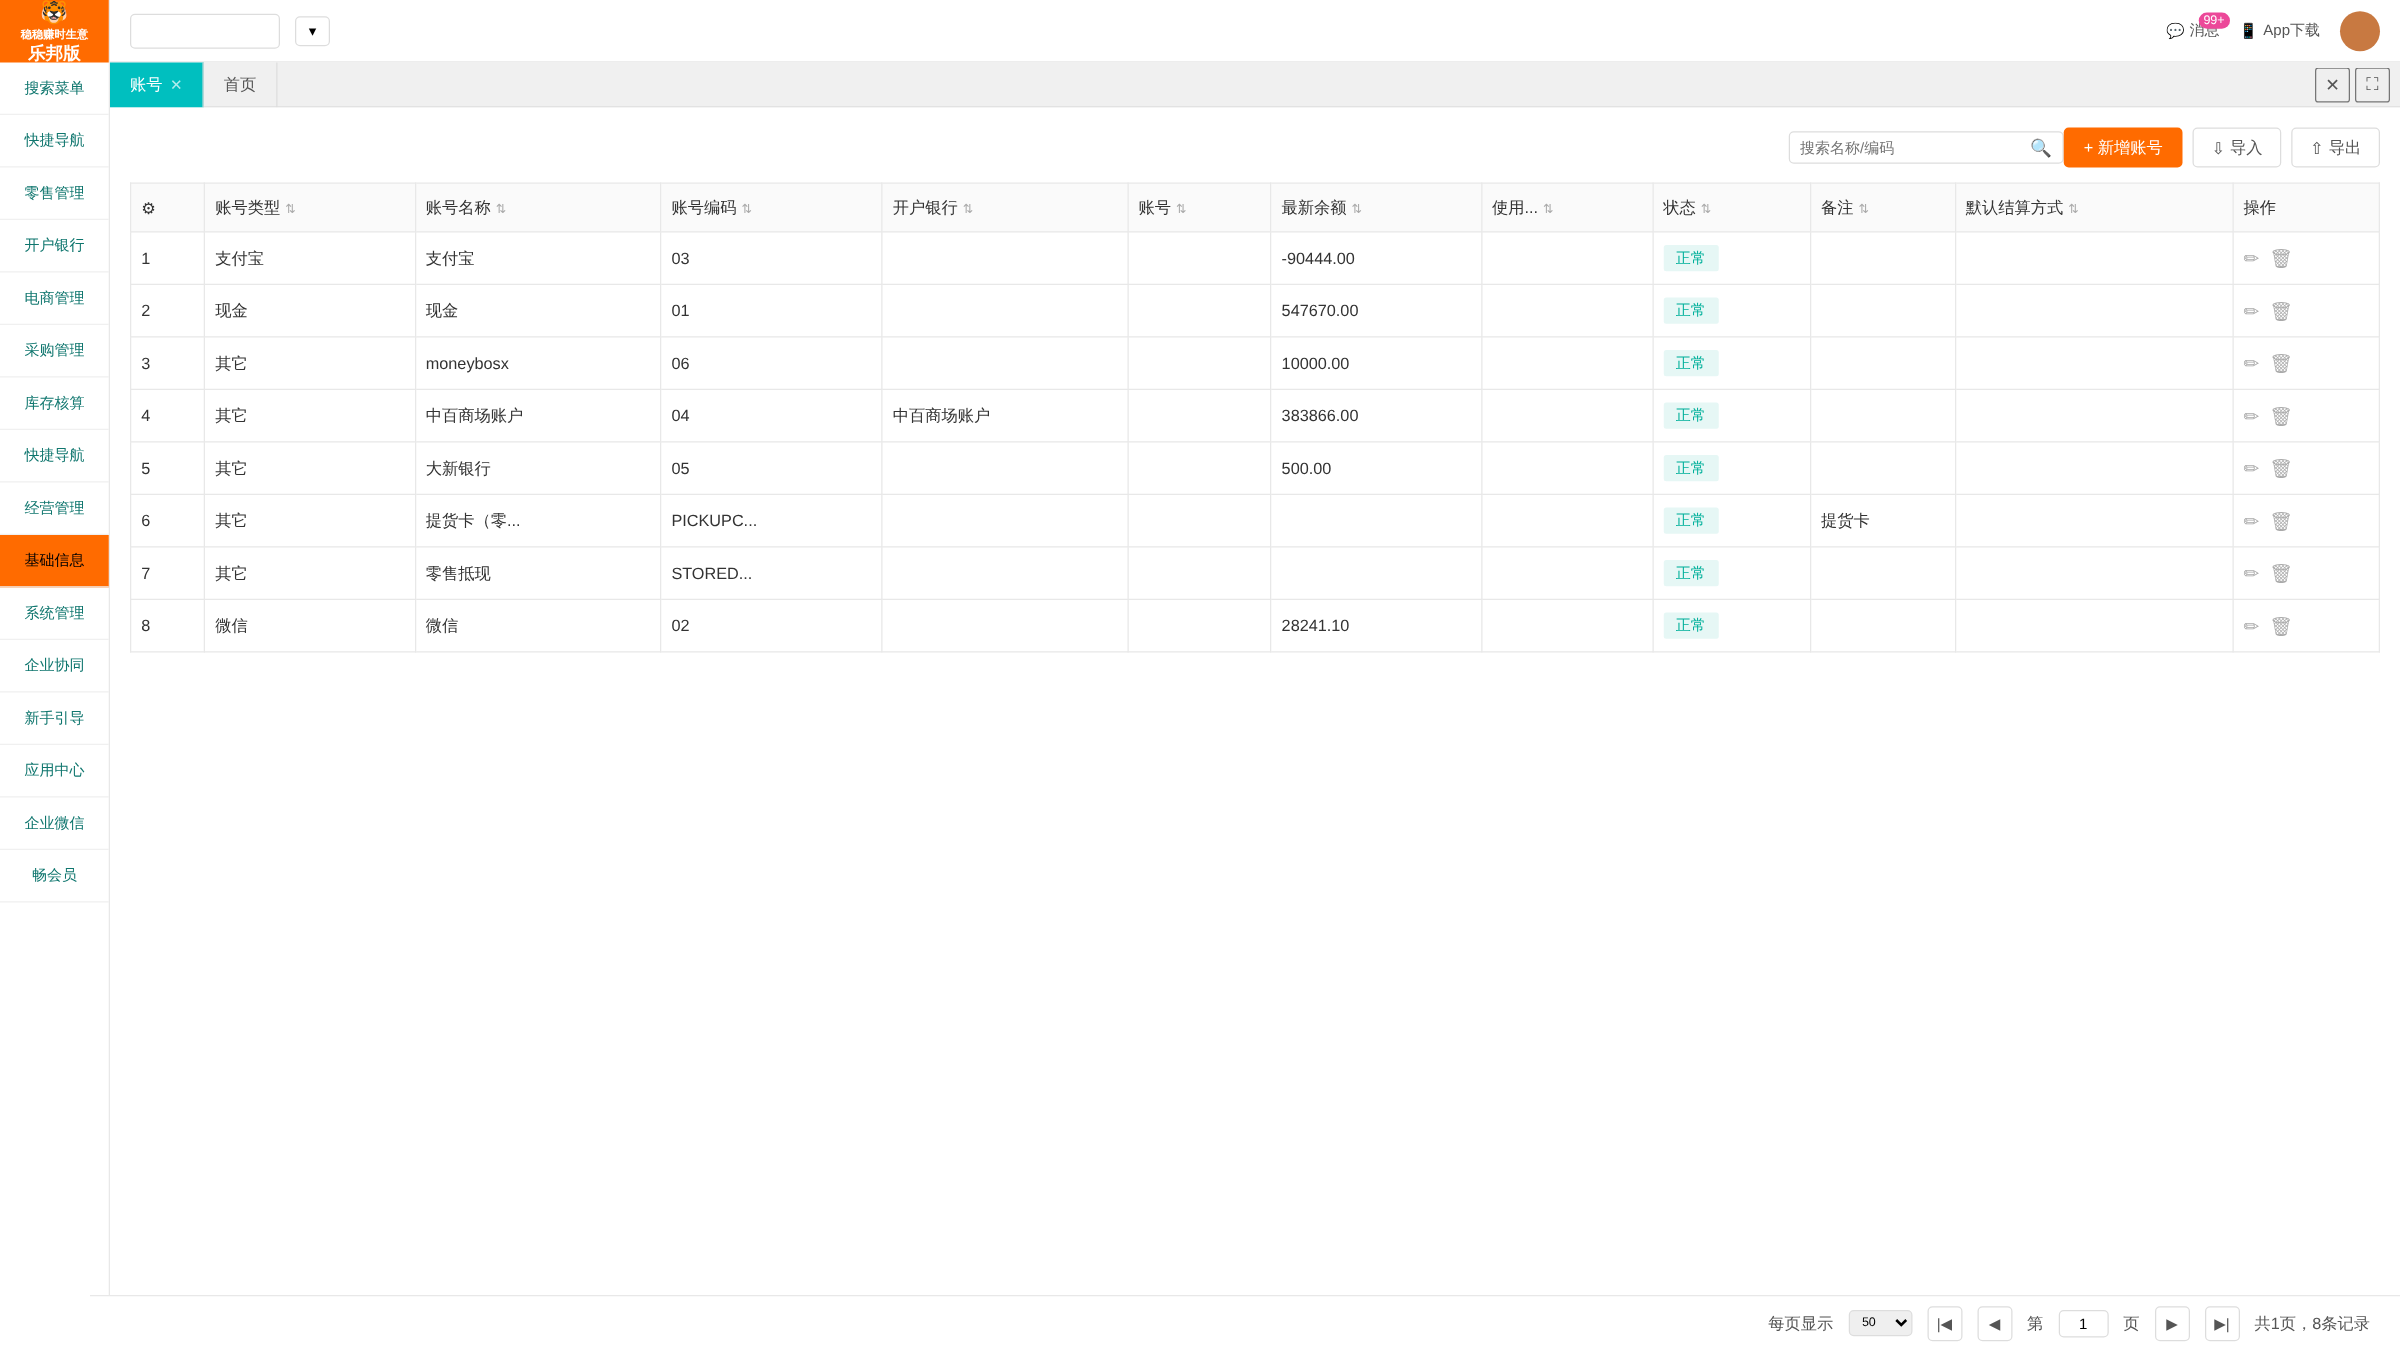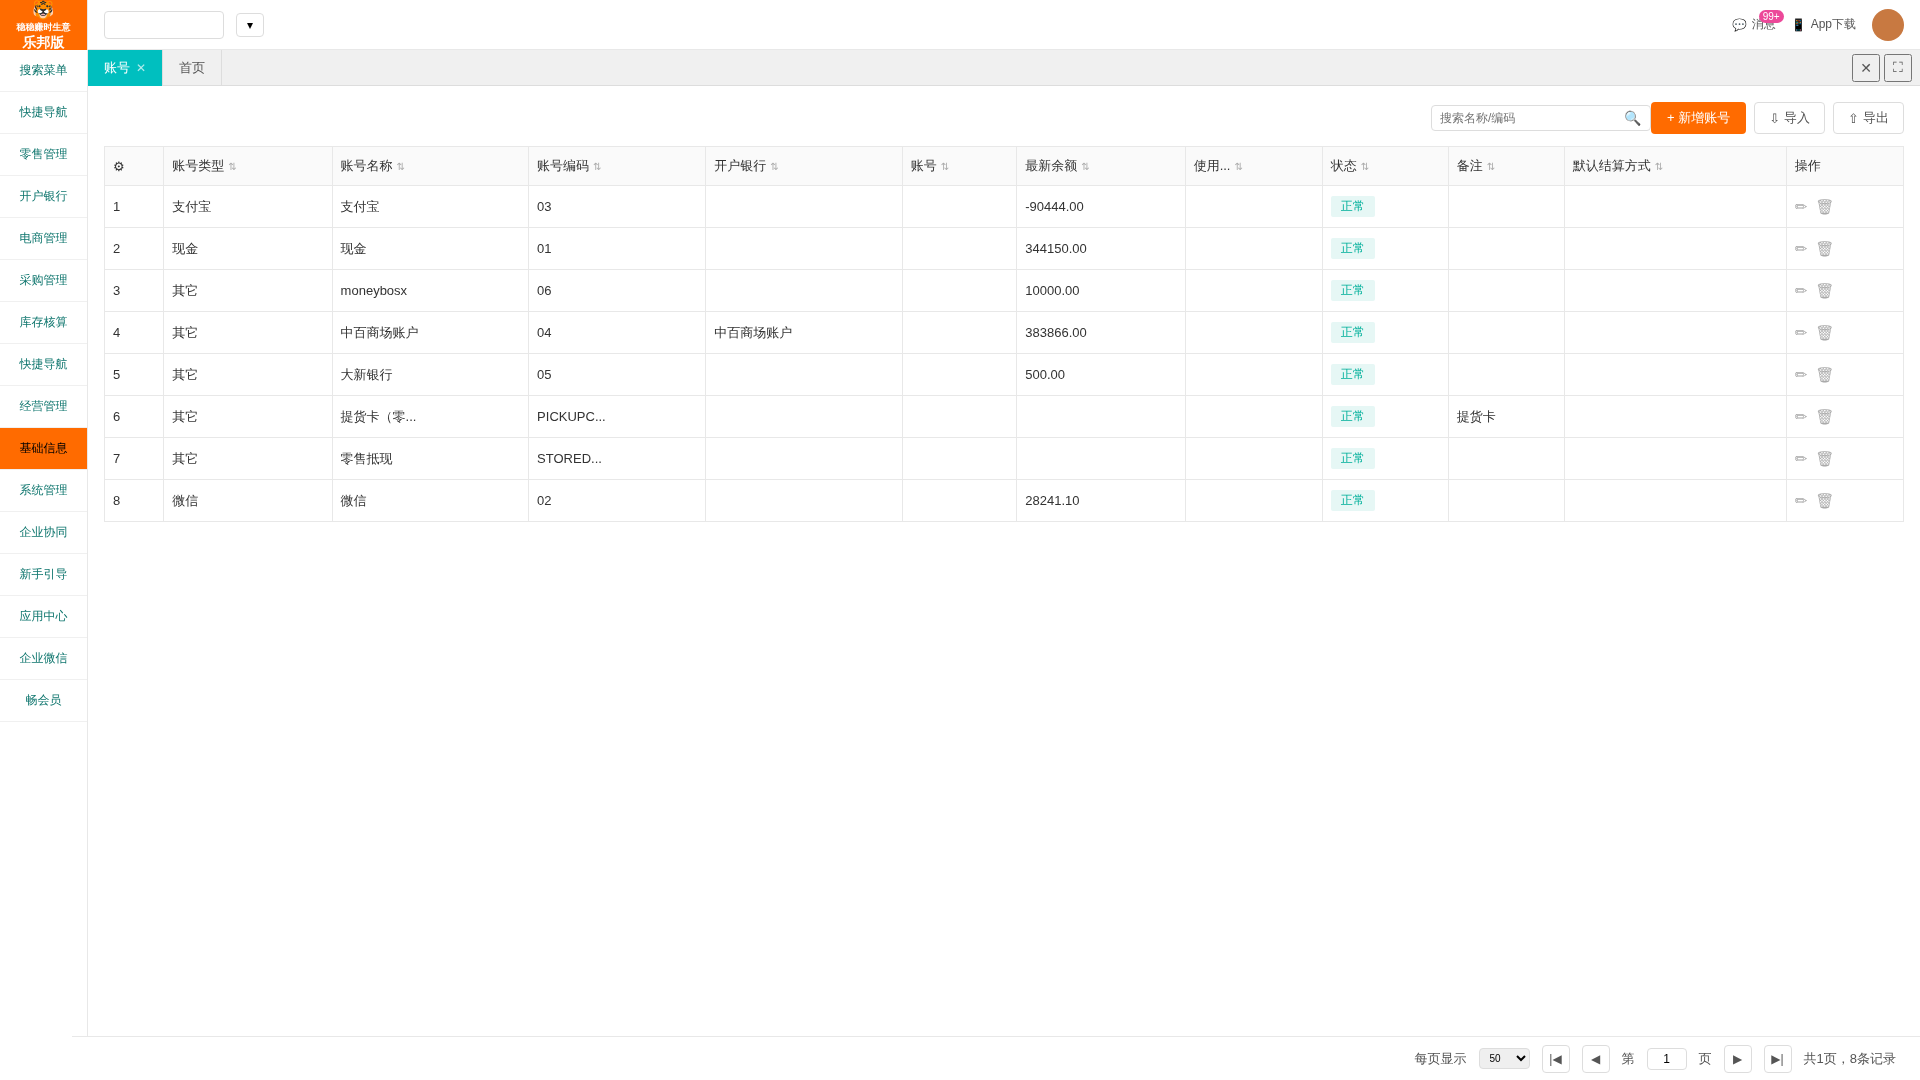--- a/index.html
+++ b/index.html
@@ -452,21 +452,21 @@
               </div>
             </td>
           </tr>
           <tr>
             <td>2</td>
             <td>现金</td>
             <td>现金</td>
             <td>01</td>
             <td></td>
             <td></td>
-            <td>344150.00</td>
+            <td>547670.00</td>
             <td></td>
             <td><span class="status-badge status-normal">正常</span></td>
             <td></td>
             <td></td>
             <td>
               <div class="action-btns">
                 <span class="action-btn">✏</span>
                 <span class="action-btn">🗑</span>
               </div>
             </td>

